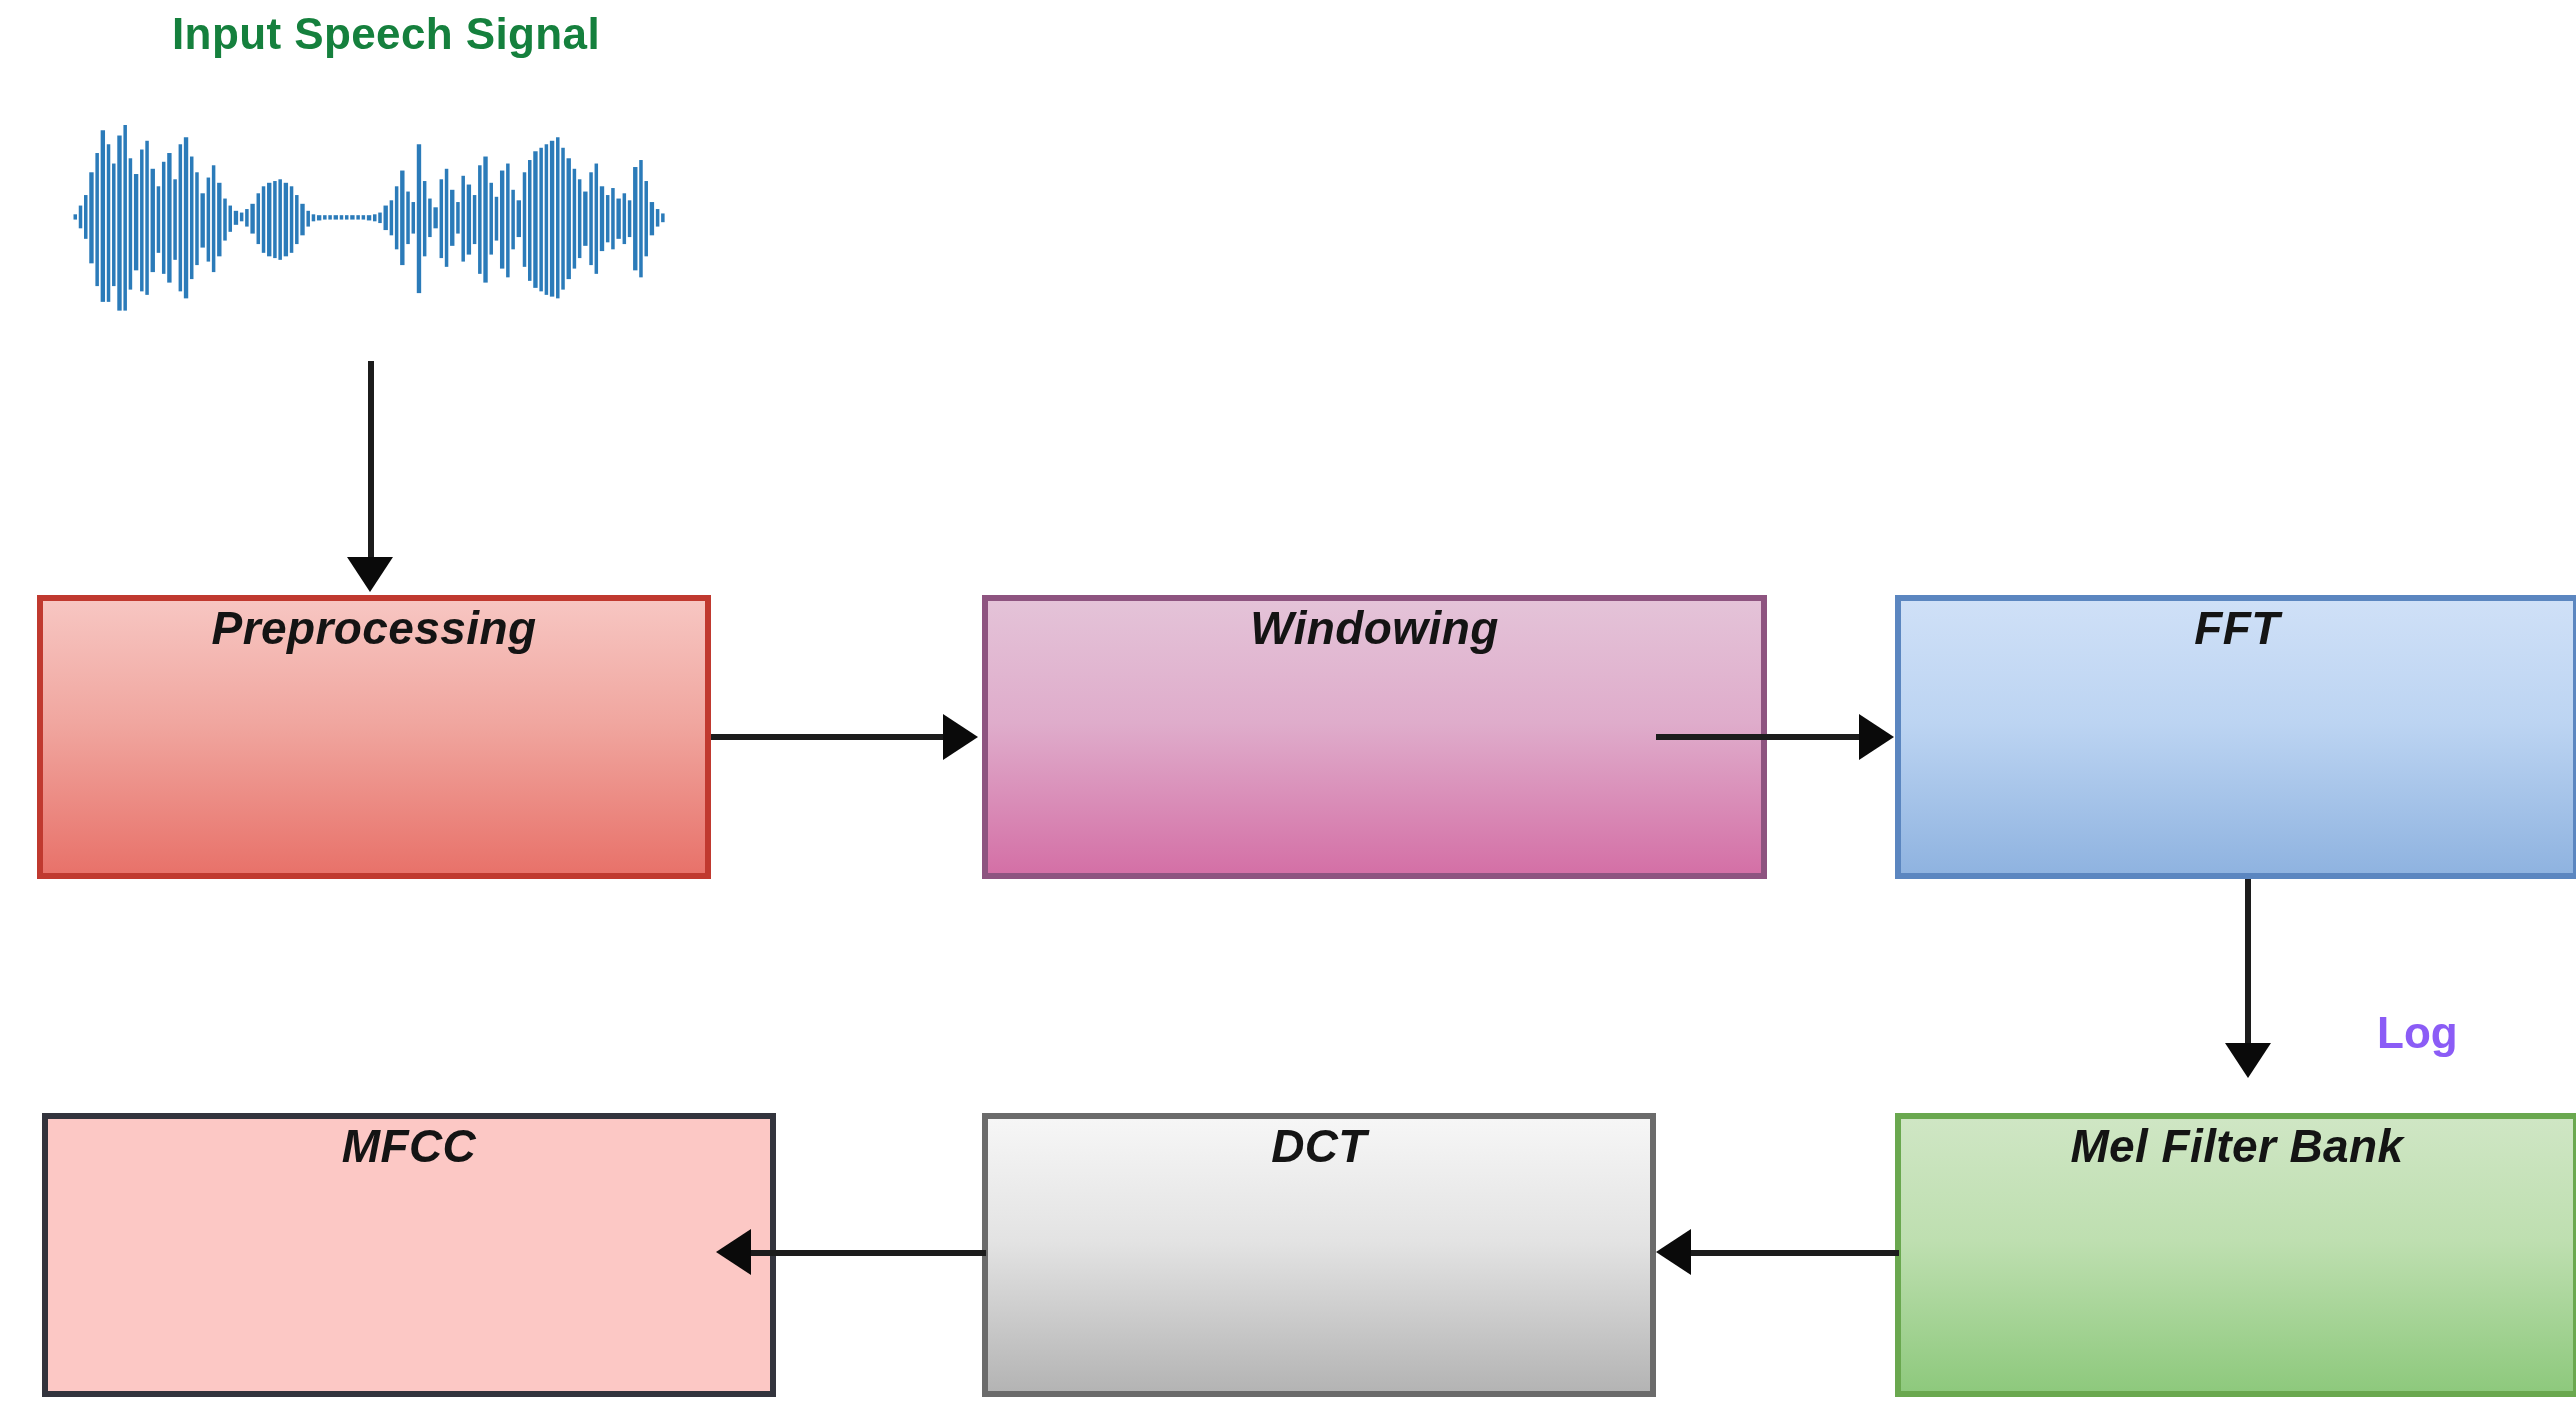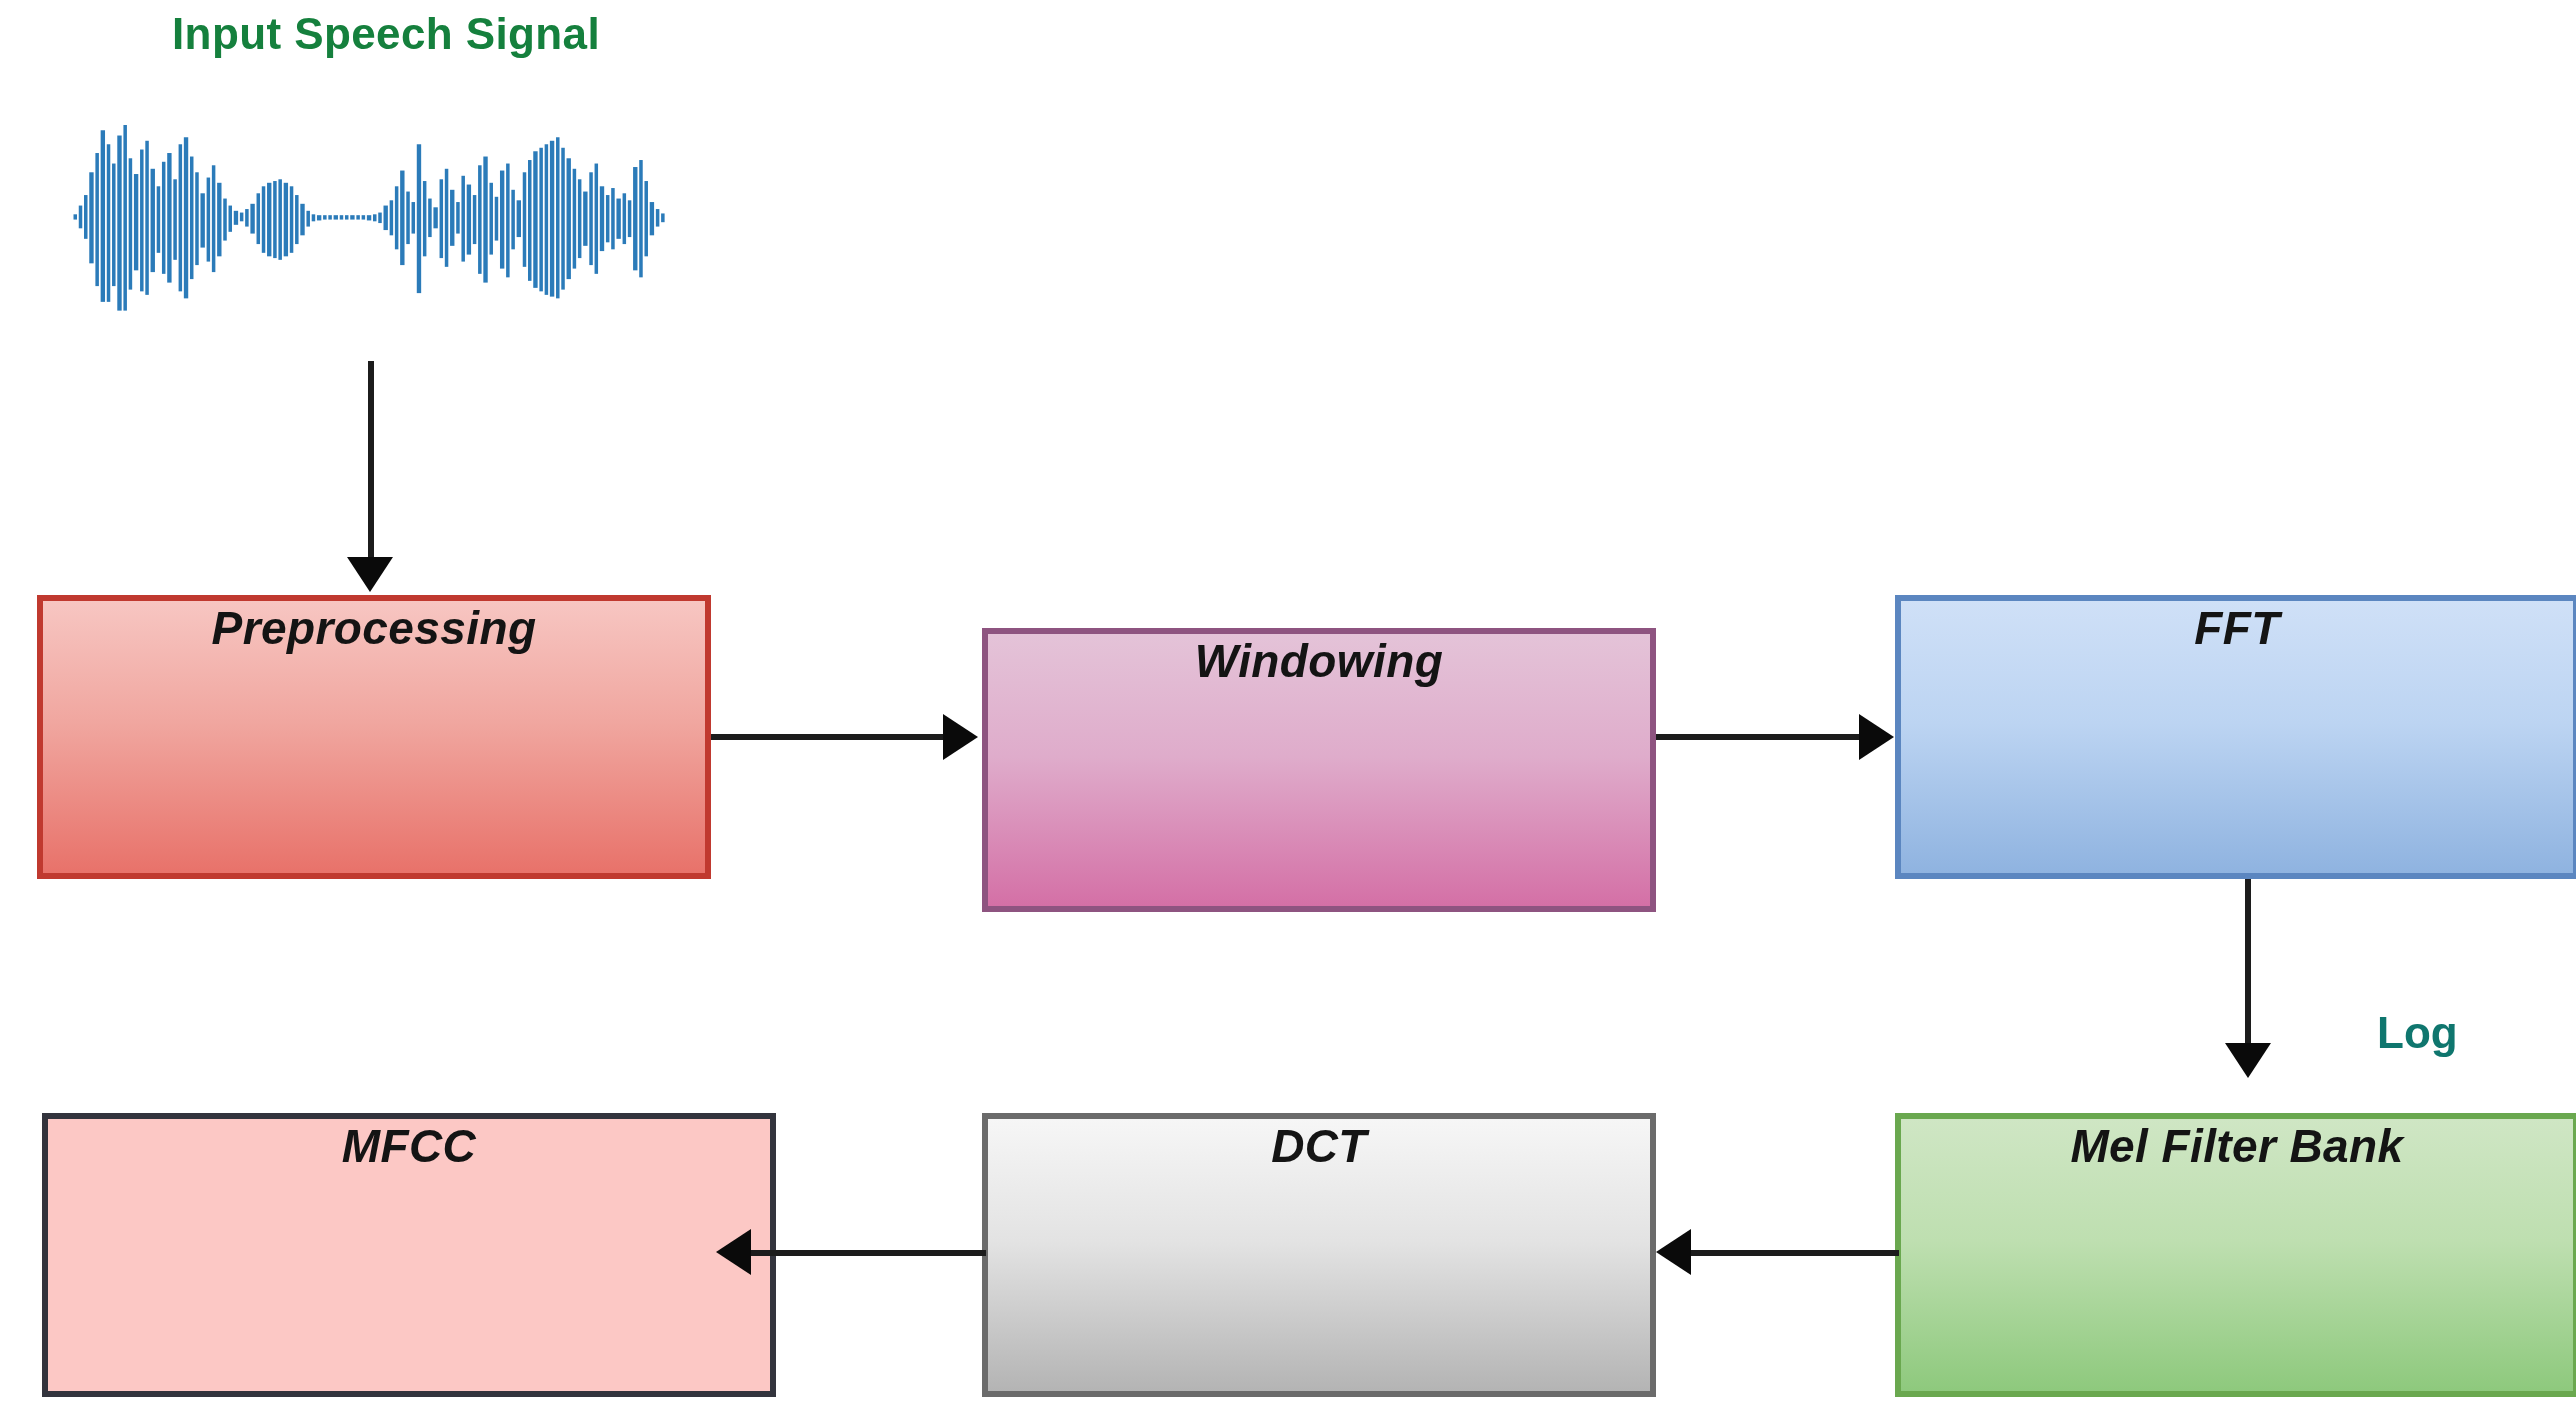--- a/index.html
+++ b/index.html
@@ -52,21 +52,21 @@
     white-space: nowrap;
     letter-spacing: 0.4px;
   }
 
   #box-preprocessing {
     left: 37px;  top: 595px;  width: 674px;  height: 284px;
     background: linear-gradient(180deg, #f7c6c2 0%, #f0a69f 45%, #e8726a 100%);
     border: 6.1px solid #c0392f;
   }
   #box-windowing {
-    left: 982px; top: 628px; width: 674px; height: 284px;
+    left: 982px; top: 595px; width: 785px; height: 284px;
     background: linear-gradient(180deg, #e4c3d8 0%, #dfaccb 45%, #d470a6 100%);
     border: 6.1px solid #8e5480;
   }
   #box-fft {
     left: 1895px; top: 595px; width: 684px; height: 284px;
     background: linear-gradient(180deg, #cfe0f7 0%, #bcd4f2 45%, #8fb3e0 100%);
     border: 6.1px solid #5b86c0;
   }
   #box-mfcc {
     left: 42px;  top: 1113px; width: 734px; height: 284px;
@@ -115,21 +115,21 @@
     border-top: 35px solid #0a0a0a;
   }
 
   
   #label-log {
     position: absolute;
     left: 2377px;
     top: 1008px;
     font-size: 44px;
     font-weight: 700;
-    color: #0f766e;
+    color: #8b5cf6;
     white-space: nowrap;
   }
 </style>
 </head>
 <body>
 
 <div id="canvas">
 
   <div id="signal-title">Input Speech Signal</div>
 

